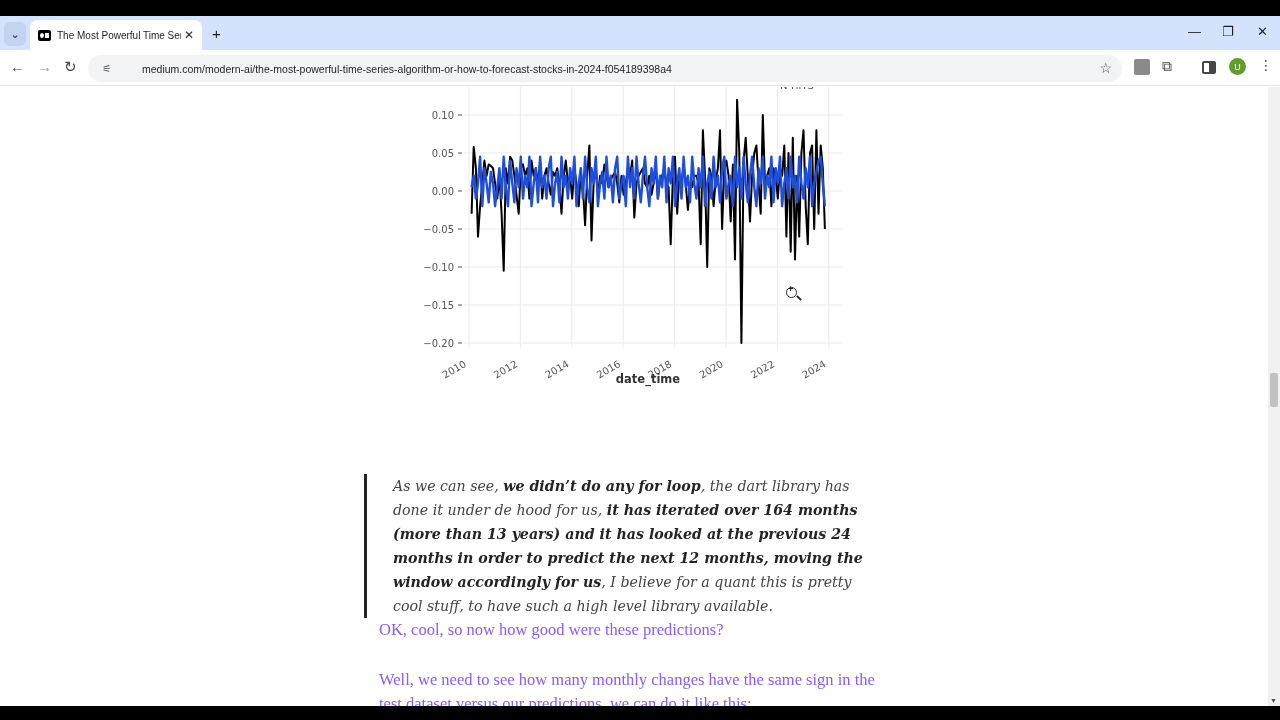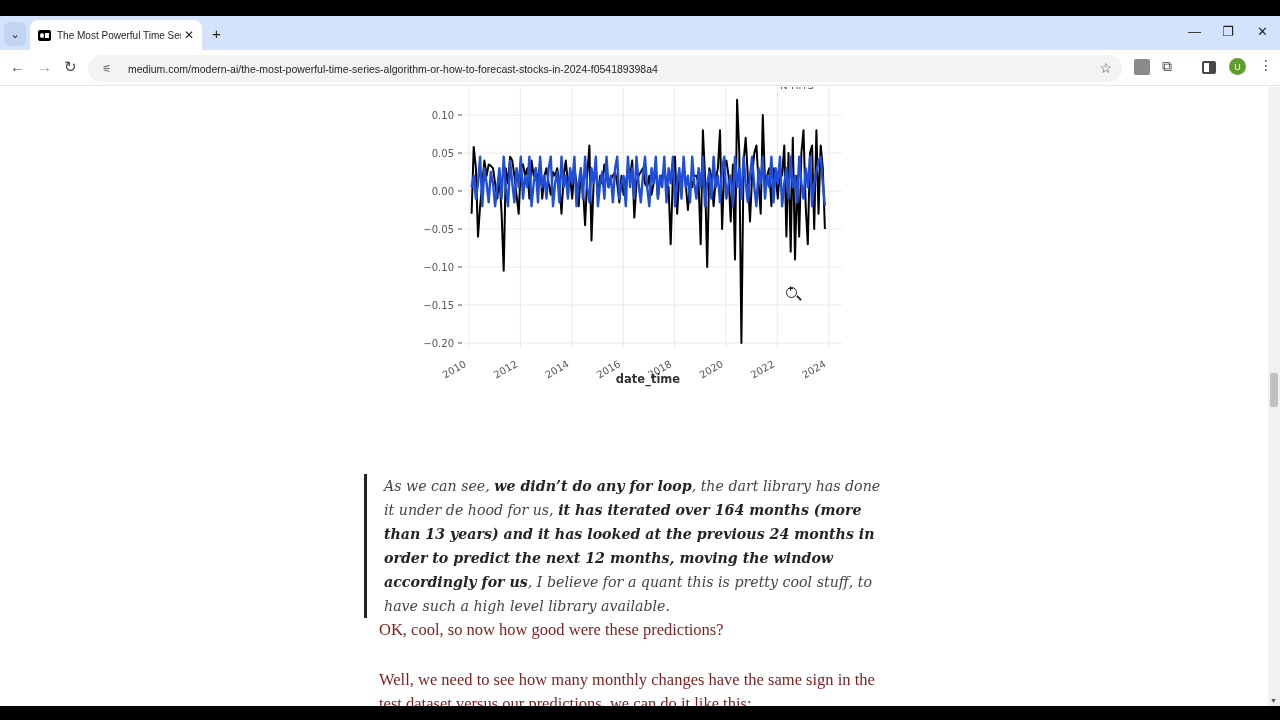--- a/index.html
+++ b/index.html
@@ -18,21 +18,21 @@
   .tab-title { font-size: 10px; color: #1f1f1f; white-space: nowrap; overflow: hidden; width: 124px; }
   .tab-close { margin-left: auto; font-size: 12px; color: #1f1f1f; }
   .new-tab { position: absolute; left: 212px; top: 9px; font-size: 15px; color:#1f1f1f; }
   .win-ctrl { position: absolute; top: 8px; font-size: 13px; color: #1f1f1f; }
 
   
   .toolbar { position: absolute; left: 0; top: 34px; width: 1280px; height: 36px; background: #fff; border-bottom: 1px solid #e3e3e3; }
   .nav-btn { position: absolute; top: 8px; font-size: 15px; color: #474747; }
   .omnibox { position: absolute; left: 88px; top: 5px; width: 1034px; height: 27px; background: #f1f3f4; border-radius: 14px; display: flex; align-items: center; }
   .site-info { width: 22px; margin-left: 8px; font-size: 10px; color: #474747; text-align:center; }
-  .url { margin-left: 10px; font-size: 10.5px; color: #1f1f1f; white-space: nowrap; }
+  .url { margin-left: 24px; font-size: 10.5px; color: #1f1f1f; white-space: nowrap; }
   .star { position: absolute; right: 10px; top: 5px; font-size: 14px; color:#474747; }
   .tb-icon { position: absolute; top: 9px; width: 16px; height: 16px; }
   .ext-img { left: 1134px; background: #8a8a8a; border-radius: 2px; }
   .puzzle { left: 1162px; font-size: 14px; color: #474747; top: 8px; }
   .sidepanel { left: 1202px; border: 2px solid #474747; border-radius: 2px; width: 14px; height: 13px; top: 11px; }
   .sidepanel::after { content:""; position:absolute; right:0; top:0; width:5px; height:100%; background:#474747; }
   .avatar { left: 1229px; top: 8px; width: 17px; height: 17px; border-radius: 50%; background: #5f9e2e; color:#fff; font-size: 9px; display:flex; align-items:center; justify-content:center; }
   .menu-dots { left: 1259px; font-size: 14px; color: #474747; top: 7px; }
 
   
@@ -41,25 +41,25 @@
   .scroll-thumb { position: absolute; left: 2px; top: 286px; width: 8px; height: 34px; background: #c1c1c1; border-radius: 2px; }
   .scroll-arrow { position: absolute; left: 2px; bottom: 2px; font-size: 7px; color:#505050; }
 
   .chart { position: absolute; left: 400px; top: -1px; width: 450px; height: 310px; }
   .chart svg { position: absolute; left: 0; top: 0; }
   .tick-label { font-family: "DejaVu Sans", sans-serif; font-size: 10px; fill: #555; }
   .xlabel { font-family: "DejaVu Sans", sans-serif; font-size: 11.5px; font-weight: bold; fill: #333; }
 
   .caption { position: absolute; left: 380px; top: 341px; width: 508px; text-align: center; font-family: "DejaVu Sans", sans-serif; font-size: 10px; color: #555; }
 
-  .quote { position: absolute; left: 364px; top: 387px; width: 520px; border-left: 3px solid #242424; padding-left: 17px; font-family: "DejaVu Serif", serif; font-style: italic; font-size: 14.2px; line-height: 24px; color: #242424; }
+  .quote { position: absolute; left: 364px; top: 387px; width: 520px; border-left: 3px solid #242424; padding-left: 26px; font-family: "DejaVu Serif", serif; font-style: italic; font-size: 14.2px; line-height: 24px; color: #242424; }
   .quote .b { font-weight: bold; }
   .quote .n { color: #444; }
 
-  .para { position: absolute; left: 379px; width: 510px; font-family: "Liberation Serif", "DejaVu Serif", serif; font-size: 16.5px; line-height: 24px; color: #7f1d1d; }
+  .para { position: absolute; left: 379px; width: 510px; font-family: "Liberation Serif", "DejaVu Serif", serif; font-size: 16.5px; line-height: 24px; color: #8b5cf6; }
   .p1 { top: 531px; }
   .p2 { top: 581px; }
 
   .cursor { position: absolute; left: 786px; top: 200px; width: 11px; height: 11px; border: 1.5px solid #222; border-radius: 50%; }
   .cursor::before { content: "+"; position: absolute; left: 1px; top: -4px; font-size: 9px; font-weight: bold; color:#222; }
   .cursor::after { content: ""; position: absolute; left: 9px; top: 9px; width: 6px; height: 2px; background: #222; transform: rotate(45deg); }
 </style>
 </head>
 <body>
 

